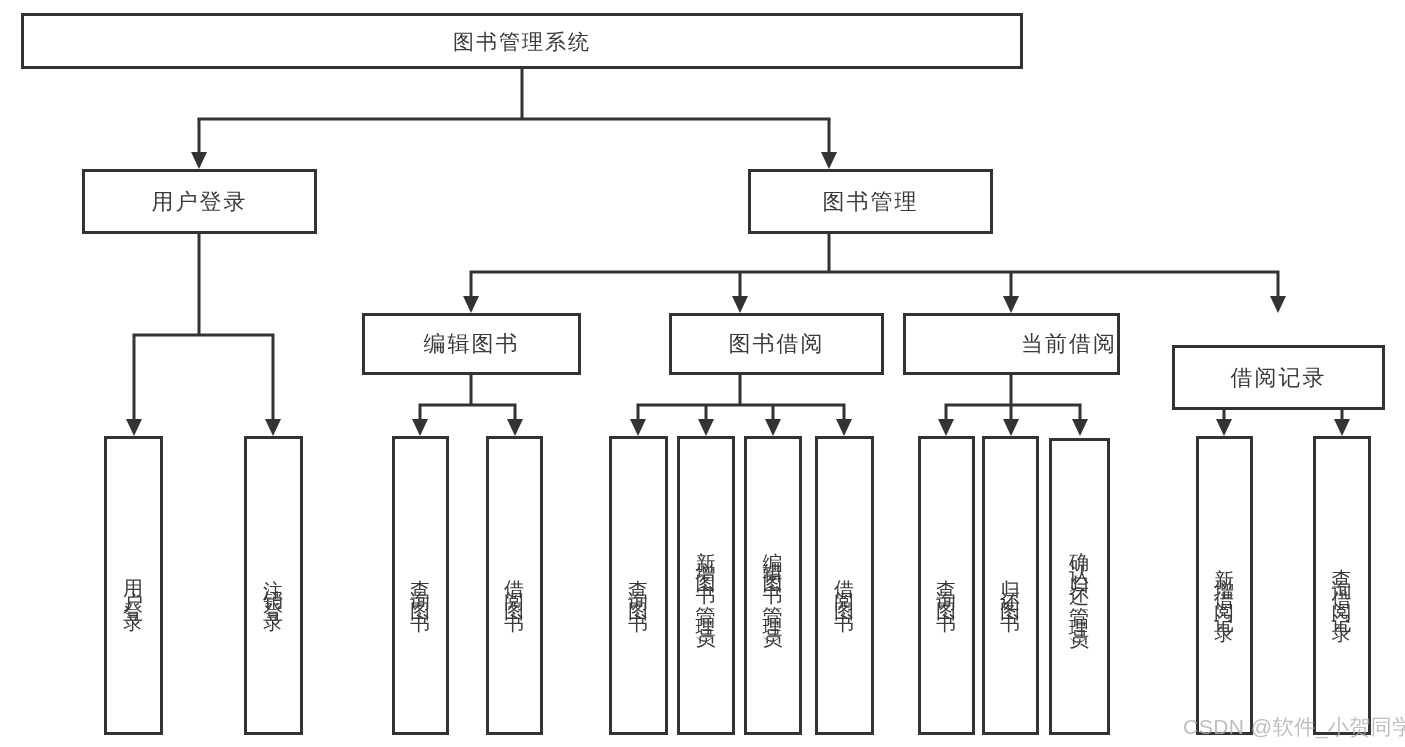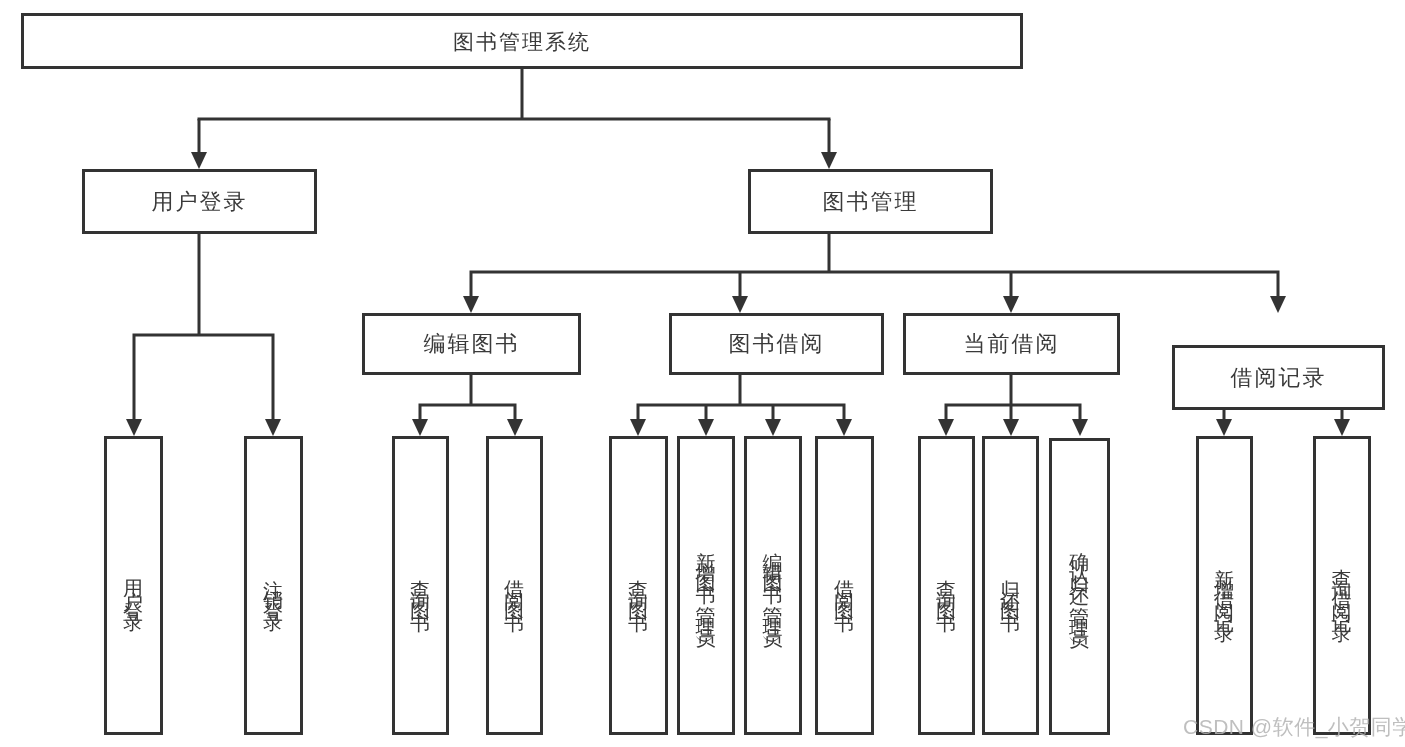--- a/index.html
+++ b/index.html
@@ -74,21 +74,21 @@
   <div class="node hbox" style="left:712px;top:169px;width:245px;height:65px;margin-left:36px;">
     <span>图书管理</span>
   </div>
 
   <div class="node hbox" style="left:362px;top:313px;width:219px;height:62px;">
     <span>编辑图书</span>
   </div>
   <div class="node hbox" style="left:632px;top:313px;width:215px;height:62px;margin-left:37px;">
     <span>图书借阅</span>
   </div>
-  <div class="node hbox" style="left:903px;top:313px;width:217px;height:62px;">
+  <div class="node hbox" style="left:903px;top:313px;width:217px;height:62px;justify-content:flex-end;">
     <span>当前借阅</span>
   </div>
   <div class="node hbox" style="left:1172px;top:312px;width:213px;height:65px;margin-top:33px;">
     <span>借阅记录</span>
   </div>
 
   <div class="node vbox" style="left:104px;top:436px;width:59px;height:299px;">
     <span>用户登录</span>
   </div>
   <div class="node vbox" style="left:244px;top:436px;width:59px;height:299px;">

